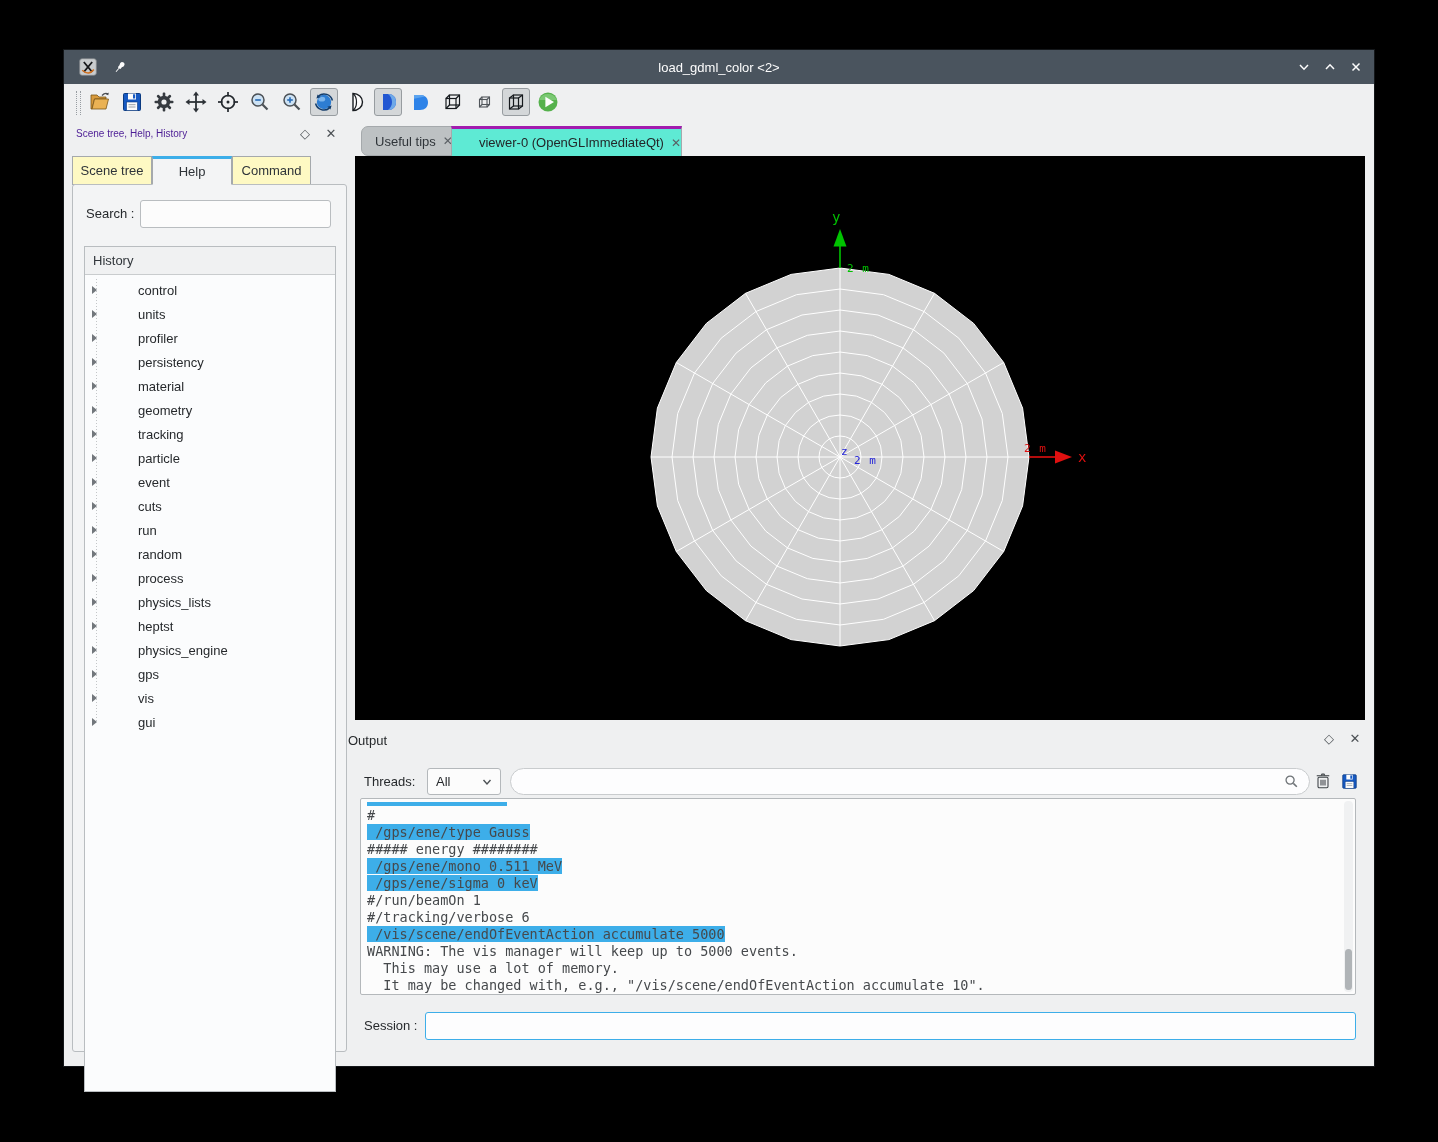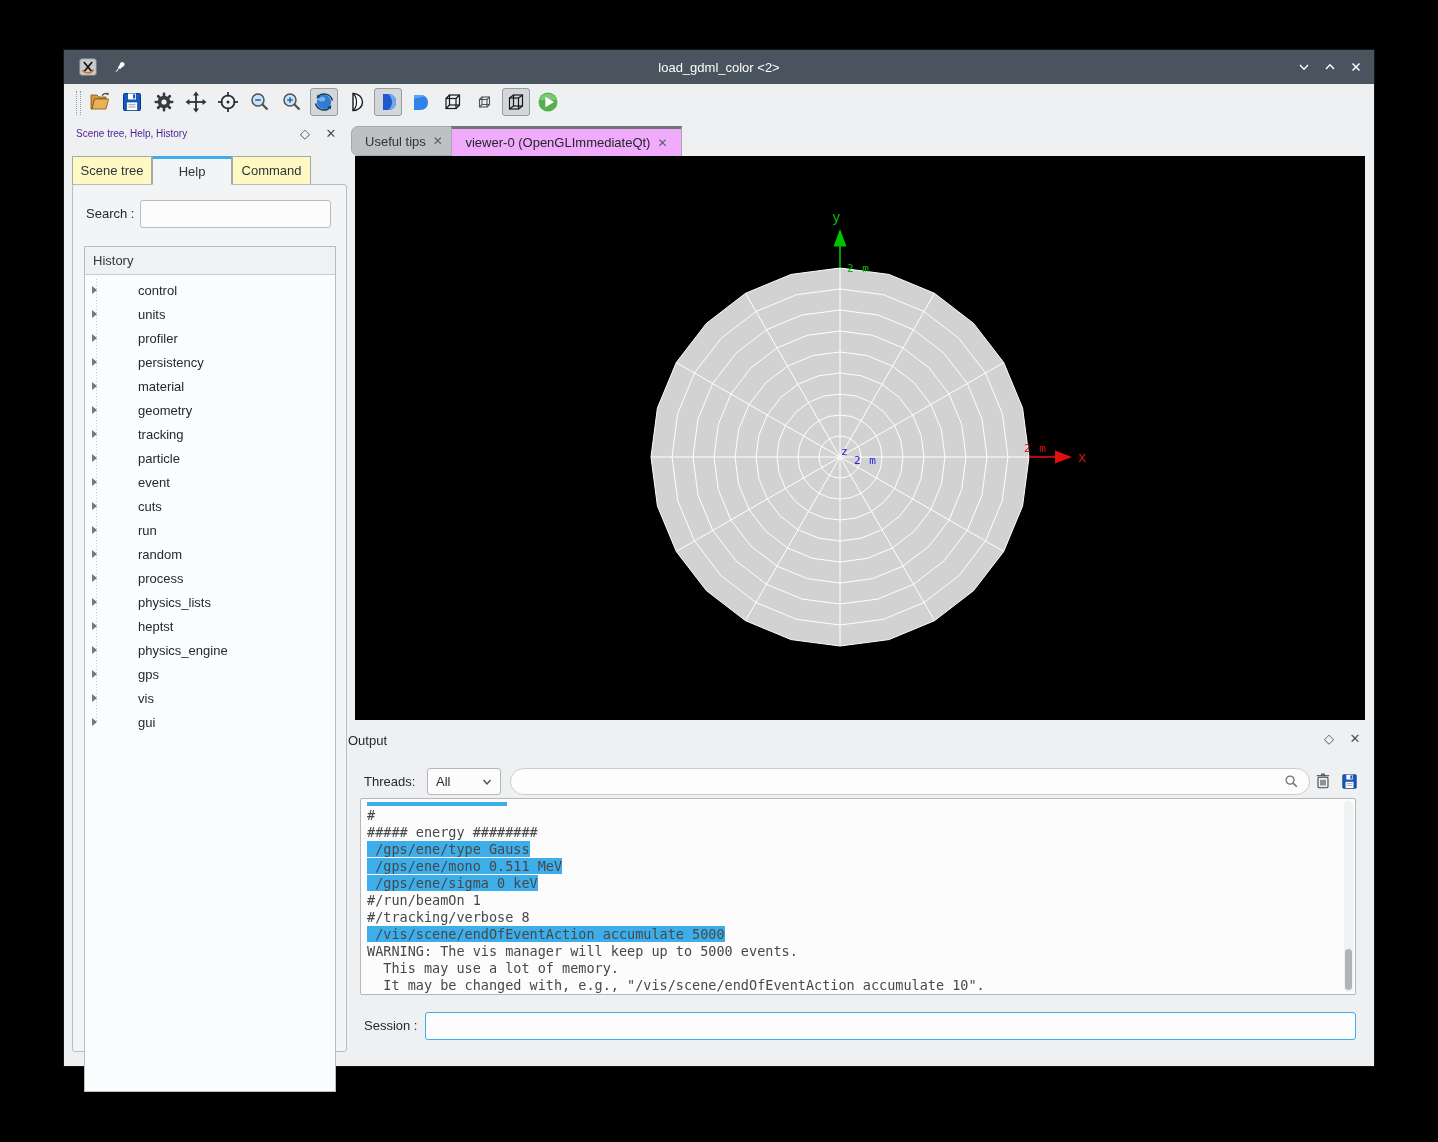--- a/index.html
+++ b/index.html
@@ -43,21 +43,21 @@
   .tree-items::before{content:"";position:absolute;left:11px;top:4px;height:444px;width:1px;
         background-image:repeating-linear-gradient(to bottom,#c3c6c8 0 1px,transparent 1px 3px);}
   .titem{height:24px;display:flex;align-items:center;padding-left:7px;cursor:pointer;}
   .chev{width:0;height:0;border-left:5px solid #72777c;border-top:4px solid transparent;
         border-bottom:4px solid transparent;margin-right:9px;flex:none;}
   .titem .lbl{font-size:13px;color:#26292c;margin-left:32px;}
   
   .vtab{position:absolute;top:76px;height:30px;box-sizing:border-box;background:#bdc1c3;
         border:1px solid #a5a9ac;display:flex;align-items:center;justify-content:center;gap:7px;
         font-size:13px;color:#2f3439;cursor:pointer;}
-  .vtab.active{background:#f0abfc;border-top:3px solid #737373;border-bottom:none;z-index:2;color:#232629;}
+  .vtab.active{background:#5eead4;border-top:3px solid #a21caf;border-bottom:none;z-index:2;color:#232629;justify-content:flex-end;}
   .tclose{color:#5a5f64;font-size:12px;cursor:pointer;}
   .viewer{position:absolute;left:291px;top:106px;width:1010px;height:564px;background:#000;overflow:hidden;cursor:crosshair;}
   .axis-label{font-family:"DejaVu Sans Mono",monospace;font-size:14px;letter-spacing:1px;}
   .axis-ann{font-family:"DejaVu Sans Mono",monospace;font-size:11px;letter-spacing:1px;}
   
   .out-title{position:absolute;left:284px;top:683px;color:#26292c;}
   .out-ic{position:absolute;top:681px;font-size:13px;color:#4c5155;cursor:pointer;width:18px;text-align:center;}
   .threads-label{position:absolute;left:300px;top:718px;height:27px;line-height:27px;}
   .threads-select{position:absolute;left:363px;top:718px;width:74px;height:27px;box-sizing:border-box;
         background:#fcfcfc;border:1px solid #b4b8bb;border-radius:3px;display:flex;align-items:center;
@@ -352,21 +352,21 @@
             <span class="chev"></span>
             <span class="lbl">vis</span>
           </div>
           <div class="titem">
             <span class="chev"></span>
             <span class="lbl">gui</span>
           </div>
         </div>
     </div>
 
-    <div class="vtab" style="left:287px;width:106px;border-radius:7px;">
+    <div class="vtab" style="left:297px;width:106px;border-radius:7px;">
       <span>Useful tips</span>
       <span class="tclose">✕</span>
     </div>
     <div class="vtab active" style="left:387px;width:231px;">
       <span>viewer-0 (OpenGLImmediateQt)</span>
       <span class="tclose">✕</span>
     </div>
 
     <div class="viewer">
       <svg width="1010" height="564">
@@ -450,26 +450,26 @@
         <rect x="6.5" y="12" width="11" height="8.5" fill="#fcfcfc" stroke="#0b3a80" stroke-width="0.6"></rect>
         <line x1="8.5" y1="14.7" x2="15.5" y2="14.7" stroke="#9aa0a6" stroke-width="1"></line>
         <line x1="8.5" y1="17" x2="15.5" y2="17" stroke="#9aa0a6" stroke-width="1"></line>
       </svg>
     </span>
 
     <div class="console">
       <div class="sliver"></div>
       <div id="console-lines">
           <div class="cline"><span>#</span></div>
+          <div class="cline"><span class="hl"> /gps/ene/type Gauss</span></div>
           <div class="cline"><span>##### energy ########</span></div>
-          <div class="cline"><span class="hl"> /gps/ene/type Gauss</span></div>
           <div class="cline"><span class="hl"> /gps/ene/mono 0.511 MeV</span></div>
           <div class="cline"><span class="hl"> /gps/ene/sigma 0 keV</span></div>
           <div class="cline"><span>#/run/beamOn 1</span></div>
-          <div class="cline"><span>#/tracking/verbose 8</span></div>
+          <div class="cline"><span>#/tracking/verbose 6</span></div>
           <div class="cline"><span class="hl"> /vis/scene/endOfEventAction accumulate 5000</span></div>
           <div class="cline"><span>WARNING: The vis manager will keep up to 5000 events.</span></div>
           <div class="cline"><span>  This may use a lot of memory.</span></div>
           <div class="cline"><span>  It may be changed with, e.g., "/vis/scene/endOfEventAction accumulate 10".</span></div>
         </div>
       <div class="cscroll">
         <div class="cscroll-handle"></div>
       </div>
     </div>
 

